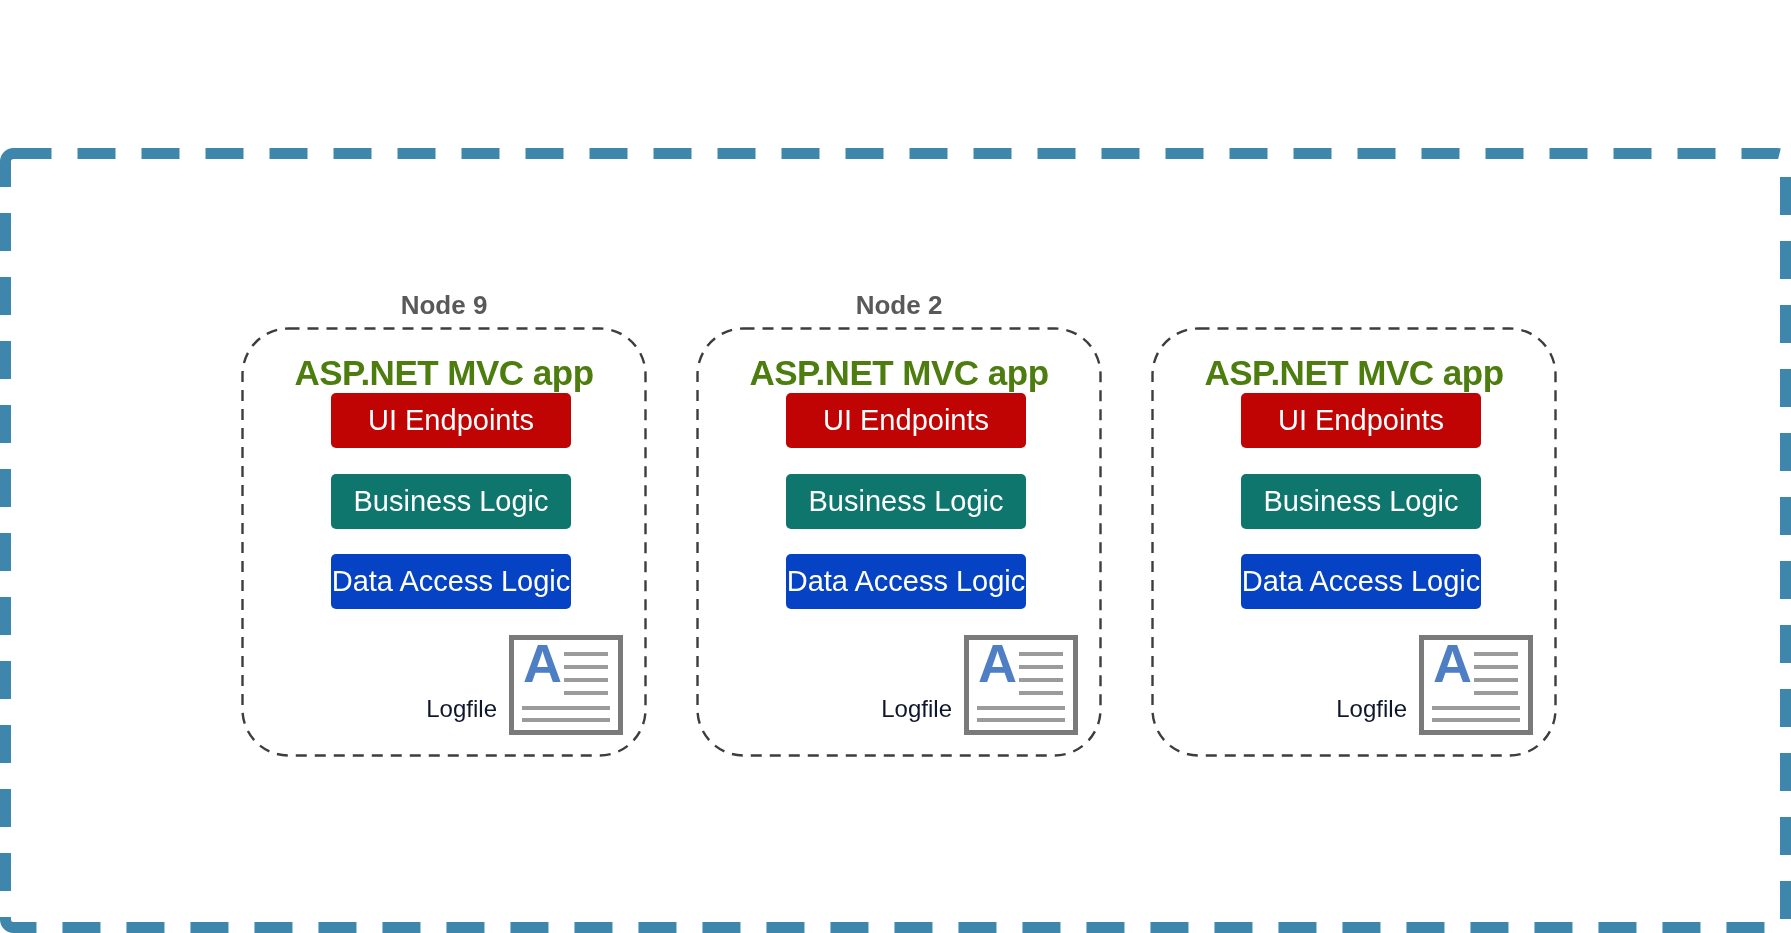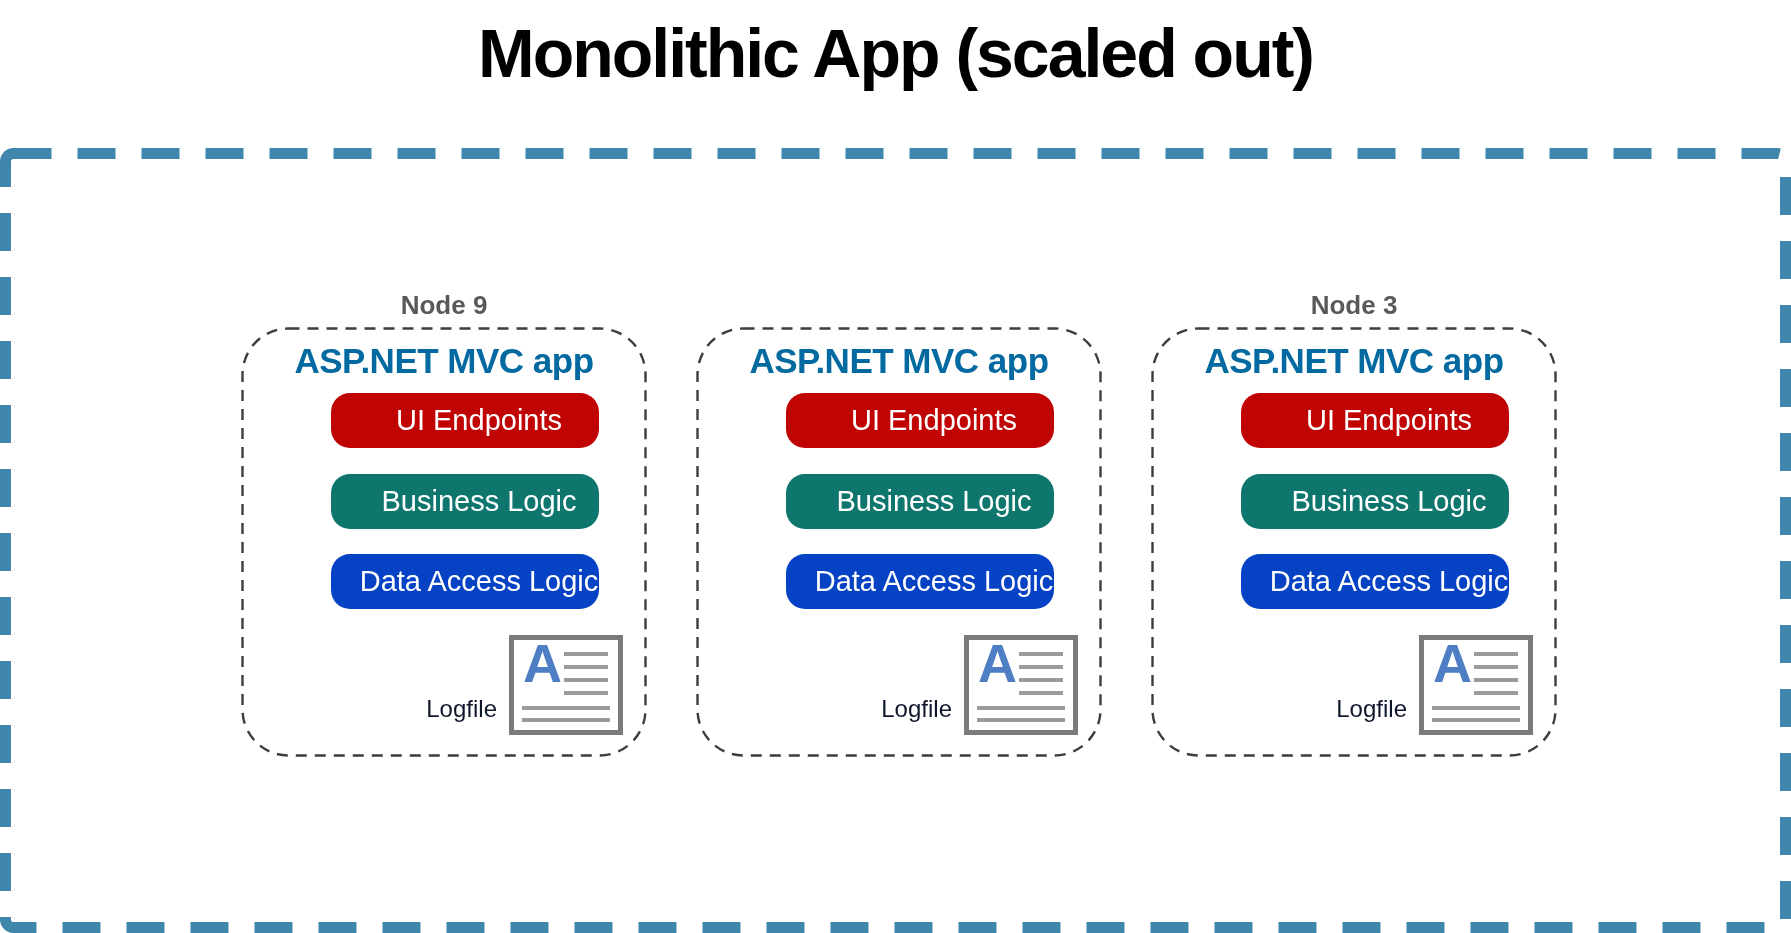--- a/index.html
+++ b/index.html
@@ -63,44 +63,43 @@
     top: -37px;
     left: 0;
     width: 100%;
     text-align: center;
     font-size: 26px;
     font-weight: bold;
     color: #595959;
   }
   .app-title {
     position: absolute;
-    top: 14px;
+    top: 26px;
     left: 0;
     width: 100%;
     text-align: center;
     font-size: 35px;
     font-weight: bold;
-    color: #0369a1;
+    color: #4d7c0f;
     letter-spacing: -0.5px;
   }
 
   
   .layer {
     position: absolute;
     left: 90px;
     width: 240px;
     height: 55px;
-    border-radius: 19px;
+    border-radius: 5px;
     color: #ffffff;
     font-size: 29px;
     display: flex;
     align-items: center;
     justify-content: center;
     white-space: nowrap;
-    padding-left: 28px;
   }
   .layer-red   { top: 66px;  background: #C00404; }
   .layer-green { top: 147px; background: #0f766e; }
   .layer-blue  { top: 227px; background: #0642C4; text-align: right; }
 
   
   .logfile-label {
     position: absolute;
     left: 0;
     top: 368px;
@@ -138,21 +137,20 @@
   .lf-s3 { left: 50px; width: 44px; top: 38px; }
   .lf-s4 { left: 50px; width: 44px; top: 51px; }
   .lf-l1 { left: 8px;  width: 88px; top: 66px; }
   .lf-l2 { left: 8px;  width: 88px; top: 78px; }
 </style>
 </head>
 <body>
 
 <div class="canvas">
 
-  <div class="diagram-title">Monolithic App (scaled out)</div>
 
   <svg class="boundary-svg" aria-hidden="true">
     <rect x="5.5" y="5.5" width="1780" height="774" rx="8"></rect>
   </svg>
 
   <div class="node" style="left:241px">
     <div class="node-label">Node 9</div>
     <svg class="node-border" width="406" height="430" aria-hidden="true">
       <rect x="1.5" y="1.5" width="403" height="427" rx="46"></rect>
     </svg>
@@ -166,41 +164,41 @@
       <span class="lf-line lf-s1"></span>
       <span class="lf-line lf-s2"></span>
       <span class="lf-line lf-s3"></span>
       <span class="lf-line lf-s4"></span>
       <span class="lf-line lf-l1"></span>
       <span class="lf-line lf-l2"></span>
     </div>
   </div>
 
   <div class="node" style="left:696px">
+    <div class="node-label">Node 2</div>
     <svg class="node-border" width="406" height="430" aria-hidden="true">
       <rect x="1.5" y="1.5" width="403" height="427" rx="46"></rect>
     </svg>
     <div class="app-title">ASP.NET MVC app</div>
     <div class="layer layer-red">UI Endpoints</div>
     <div class="layer layer-green">Business Logic</div>
     <div class="layer layer-blue">Data Access Logic</div>
     <div class="logfile-label">Logfile</div>
     <div class="logfile-icon">
       <span class="lf-a">A</span>
       <span class="lf-line lf-s1"></span>
       <span class="lf-line lf-s2"></span>
       <span class="lf-line lf-s3"></span>
       <span class="lf-line lf-s4"></span>
       <span class="lf-line lf-l1"></span>
       <span class="lf-line lf-l2"></span>
     </div>
   </div>
 
   <div class="node" style="left:1151px">
-    <div class="node-label">Node 3</div>
     <svg class="node-border" width="406" height="430" aria-hidden="true">
       <rect x="1.5" y="1.5" width="403" height="427" rx="46"></rect>
     </svg>
     <div class="app-title">ASP.NET MVC app</div>
     <div class="layer layer-red">UI Endpoints</div>
     <div class="layer layer-green">Business Logic</div>
     <div class="layer layer-blue">Data Access Logic</div>
     <div class="logfile-label">Logfile</div>
     <div class="logfile-icon">
       <span class="lf-a">A</span>

